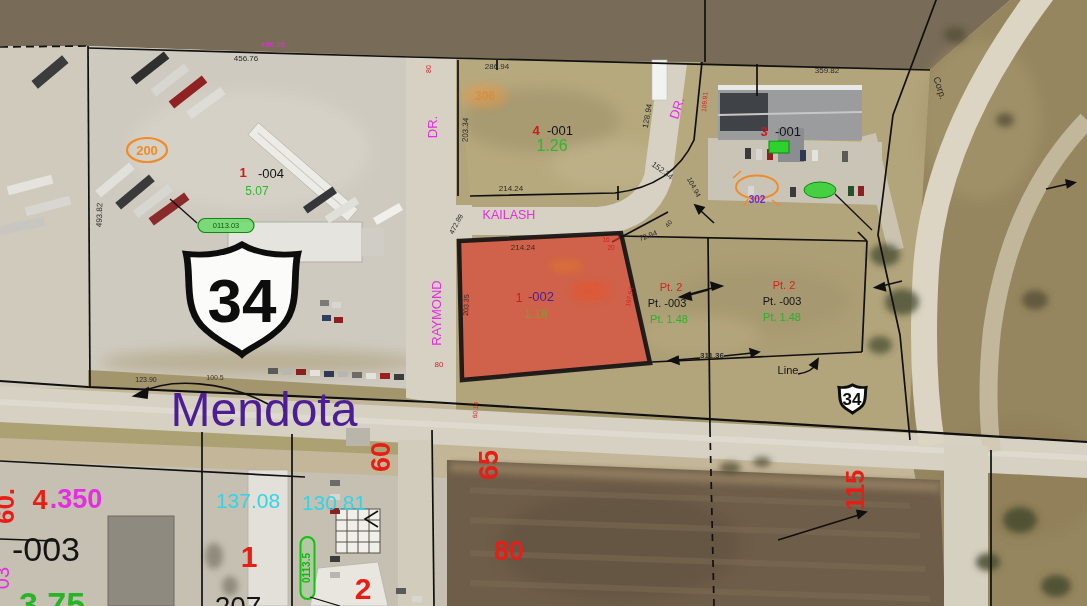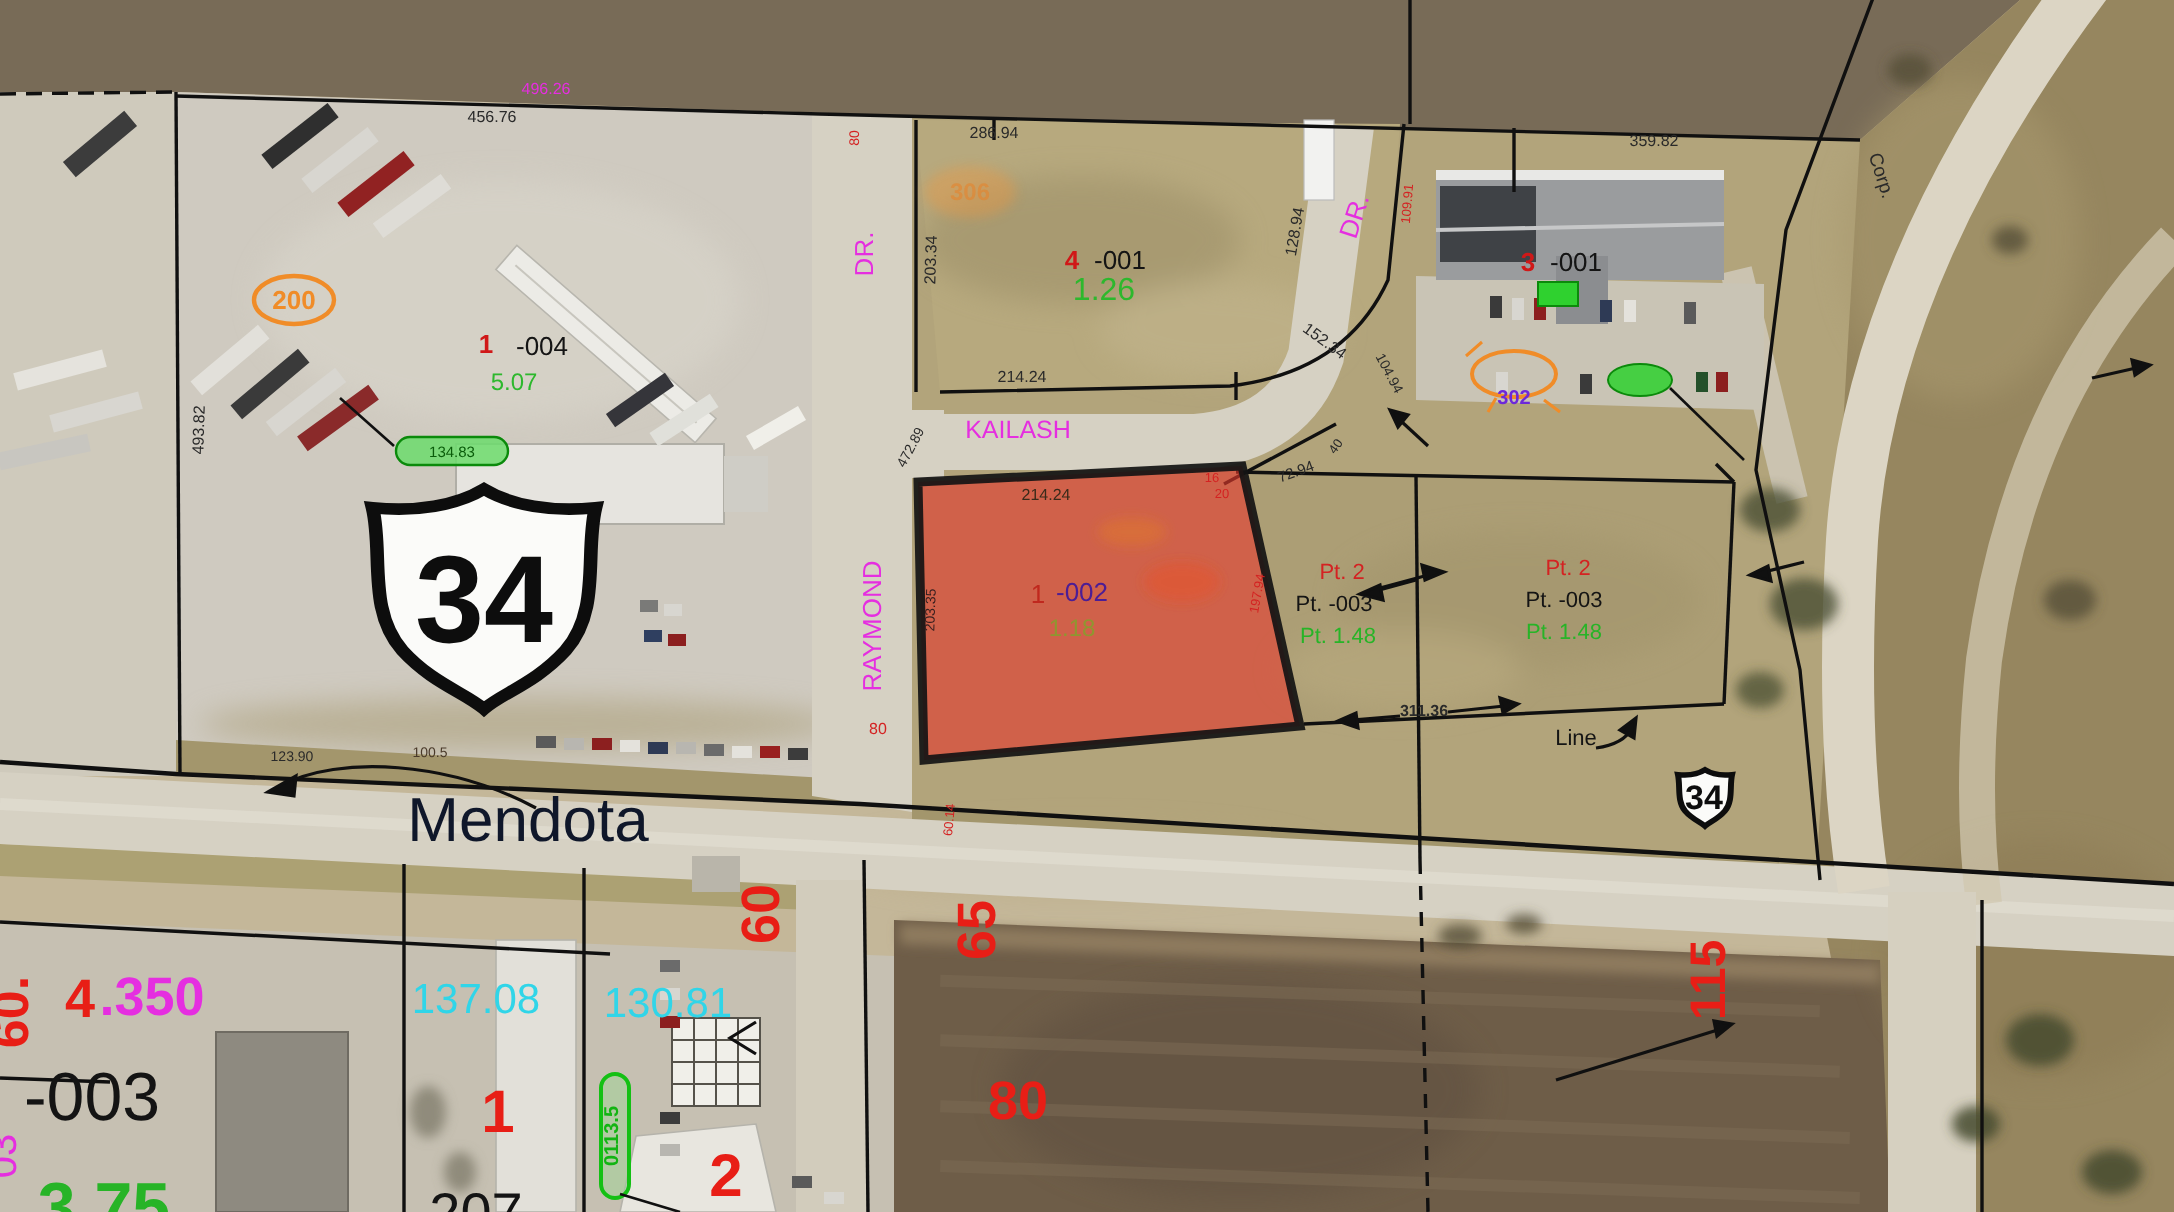--- a/index.html
+++ b/index.html
@@ -304,24 +304,24 @@
 </svg>
 
 <div id="label-layer">
       <div class="map-label" style="left: 246px; top: 59px; font-size: 8px; color: rgb(42, 42, 42); transform: translate(-50%, -50%) rotate(0deg);">456.76</div>
       <div class="map-label" style="left: 273px; top: 45px; font-size: 8px; color: rgb(229, 46, 224); transform: translate(-50%, -50%) rotate(0deg);">496.26</div>
       <div class="map-label" style="left: 147px; top: 150px; font-size: 13px; color: rgb(240, 140, 40); font-weight: bold; transform: translate(-50%, -50%) rotate(0deg);">200</div>
       <div class="map-label" style="left: 243px; top: 172px; font-size: 13px; color: rgb(208, 24, 24); font-weight: bold; transform: translate(-50%, -50%) rotate(0deg);">1</div>
       <div class="map-label" style="left: 271px; top: 173px; font-size: 13px; color: rgb(20, 20, 20); transform: translate(-50%, -50%) rotate(0deg);">-004</div>
       <div class="map-label" style="left: 257px; top: 191px; font-size: 12px; color: rgb(45, 184, 45); transform: translate(-50%, -50%) rotate(0deg);">5.07</div>
       <div class="map-label" style="left: 100px; top: 215px; font-size: 8px; color: rgb(42, 42, 42); transform: translate(-50%, -50%) rotate(-88deg);">493.82</div>
-      <div class="map-label" style="left: 226px; top: 226px; font-size: 7.5px; color: rgb(10, 92, 10); transform: translate(-50%, -50%) rotate(0deg);">134.83</div>
+      <div class="map-label" style="left: 226px; top: 226px; font-size: 7.5px; color: rgb(10, 92, 10); transform: translate(-50%, -50%) rotate(0deg);">0113.03</div>
       <div class="map-label" style="left: 146px; top: 379px; font-size: 7px; color: rgb(42, 42, 42); transform: translate(-50%, -50%) rotate(0deg);">123.90</div>
       <div class="map-label" style="left: 215px; top: 377px; font-size: 7px; color: rgb(74, 58, 42); transform: translate(-50%, -50%) rotate(0deg);">100.5</div>
-      <div class="map-label" style="left: 264px; top: 410px; font-size: 31px; color: #0f172a; transform: translate(-50%, -50%) rotate(0deg);">Mendota</div>
+      <div class="map-label" style="left: 264px; top: 410px; font-size: 48px; color: #4c1d95; transform: translate(-50%, -50%) rotate(0deg);">Mendota</div>
       <div class="map-label" style="left: 428px; top: 69px; font-size: 7px; color: rgb(212, 34, 34); transform: translate(-50%, -50%) rotate(-90deg);">80</div>
       <div class="map-label" style="left: 432px; top: 127px; font-size: 13px; color: rgb(229, 46, 224); transform: translate(-50%, -50%) rotate(-90deg);">DR.</div>
       <div class="map-label" style="left: 436px; top: 313px; font-size: 13px; color: rgb(229, 46, 224); transform: translate(-50%, -50%) rotate(-90deg);">RAYMOND</div>
       <div class="map-label" style="left: 466px; top: 130px; font-size: 8px; color: rgb(42, 42, 42); transform: translate(-50%, -50%) rotate(-88deg);">203.34</div>
       <div class="map-label" style="left: 497px; top: 67px; font-size: 8px; color: rgb(42, 42, 42); transform: translate(-50%, -50%) rotate(0deg);">286.94</div>
       <div class="map-label" style="left: 485px; top: 96px; font-size: 12px; color: rgba(230, 130, 40, 0.55); font-weight: bold; transform: translate(-50%, -50%) rotate(0deg);">306</div>
       <div class="map-label" style="left: 536px; top: 130px; font-size: 13px; color: rgb(208, 24, 24); font-weight: bold; transform: translate(-50%, -50%) rotate(0deg);">4</div>
       <div class="map-label" style="left: 560px; top: 130px; font-size: 13px; color: rgb(20, 20, 20); transform: translate(-50%, -50%) rotate(0deg);">-001</div>
       <div class="map-label" style="left: 552px; top: 146px; font-size: 16px; color: rgb(45, 184, 45); transform: translate(-50%, -50%) rotate(0deg);">1.26</div>
       <div class="map-label" style="left: 648px; top: 116px; font-size: 8px; color: rgb(42, 42, 42); transform: translate(-50%, -50%) rotate(-80deg);">128.94</div>
@@ -360,21 +360,21 @@
       <div class="map-label" style="left: 439px; top: 365px; font-size: 8px; color: rgb(212, 34, 34); transform: translate(-50%, -50%) rotate(0deg);">80</div>
       <div class="map-label" style="left: 476px; top: 410px; font-size: 6.5px; color: rgb(212, 34, 34); transform: translate(-50%, -50%) rotate(-85deg);">60.14</div>
       <div class="map-label" style="left: 381px; top: 457px; font-size: 27px; color: rgb(232, 30, 22); font-weight: bold; transform: translate(-50%, -50%) rotate(-90deg);">60</div>
       <div class="map-label" style="left: 489px; top: 465px; font-size: 27px; color: rgb(232, 30, 22); font-weight: bold; transform: translate(-50%, -50%) rotate(-90deg);">65</div>
       <div class="map-label" style="left: 509px; top: 551px; font-size: 27px; color: rgb(232, 30, 22); font-weight: bold; transform: translate(-50%, -50%) rotate(0deg);">80</div>
       <div class="map-label" style="left: 855px; top: 490px; font-size: 25px; color: rgb(232, 30, 22); font-weight: bold; transform: translate(-50%, -50%) rotate(-90deg);">115</div>
       <div class="map-label" style="left: 5px; top: 506px; font-size: 26px; color: rgb(232, 30, 22); font-weight: bold; transform: translate(-50%, -50%) rotate(-90deg);">60.</div>
       <div class="map-label" style="left: 40px; top: 500px; font-size: 27px; color: rgb(232, 30, 22); font-weight: bold; transform: translate(-50%, -50%) rotate(0deg);">4</div>
       <div class="map-label" style="left: 76px; top: 499px; font-size: 27px; color: rgb(229, 46, 224); font-weight: bold; transform: translate(-50%, -50%) rotate(0deg);">.350</div>
       <div class="map-label" style="left: 46px; top: 549px; font-size: 34px; color: rgb(20, 20, 20); transform: translate(-50%, -50%) rotate(0deg);">-003</div>
-      <div class="map-label" style="left: 238px; top: 500px; font-size: 21px; color: rgb(48, 213, 232); transform: translate(-50%, -50%) rotate(0deg);">137.08</div>
+      <div class="map-label" style="left: 248px; top: 500px; font-size: 21px; color: rgb(48, 213, 232); transform: translate(-50%, -50%) rotate(0deg);">137.08</div>
       <div class="map-label" style="left: 334px; top: 502px; font-size: 21px; color: rgb(48, 213, 232); transform: translate(-50%, -50%) rotate(0deg);">130.81</div>
       <div class="map-label" style="left: 249px; top: 557px; font-size: 30px; color: rgb(232, 30, 22); font-weight: bold; transform: translate(-50%, -50%) rotate(0deg);">1</div>
       <div class="map-label" style="left: 363px; top: 589px; font-size: 30px; color: rgb(232, 30, 22); font-weight: bold; transform: translate(-50%, -50%) rotate(0deg);">2</div>
       <div class="map-label" style="left: 238px; top: 607px; font-size: 28px; color: rgb(20, 20, 20); transform: translate(-50%, -50%) rotate(0deg);">207</div>
       <div class="map-label" style="left: 52px; top: 604px; font-size: 34px; color: rgb(39, 180, 39); font-weight: bold; transform: translate(-50%, -50%) rotate(0deg);">3.75</div>
       <div class="map-label" style="left: 2px; top: 578px; font-size: 20px; color: rgb(229, 46, 224); transform: translate(-50%, -50%) rotate(-90deg);">03</div>
       <div class="map-label" style="left: 307px; top: 568px; font-size: 10px; color: rgb(18, 180, 18); font-weight: bold; transform: translate(-50%, -50%) rotate(-90deg);">0113.5</div>
     </div>
 
 </div>

